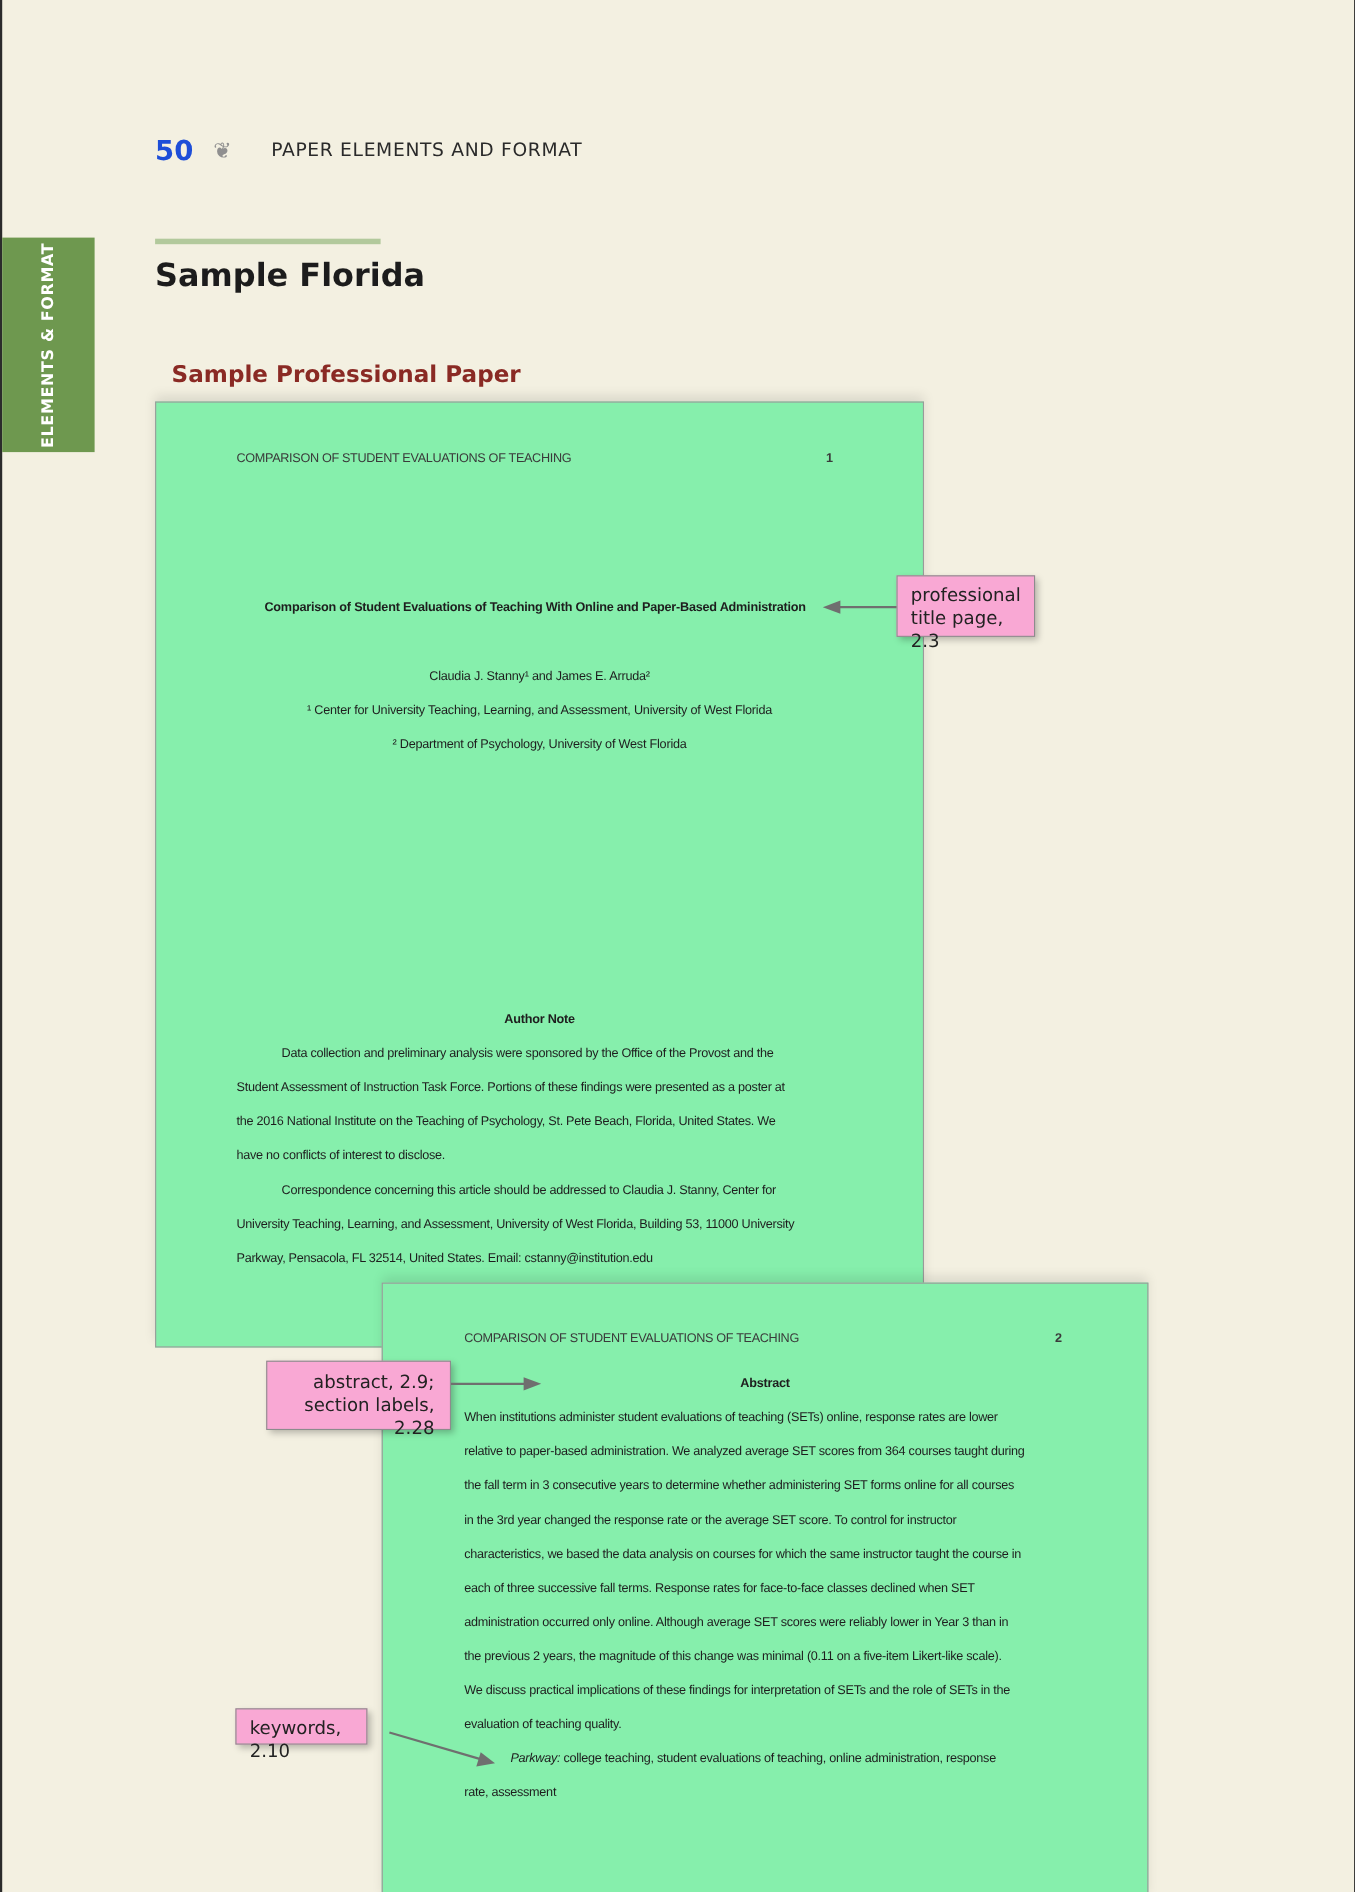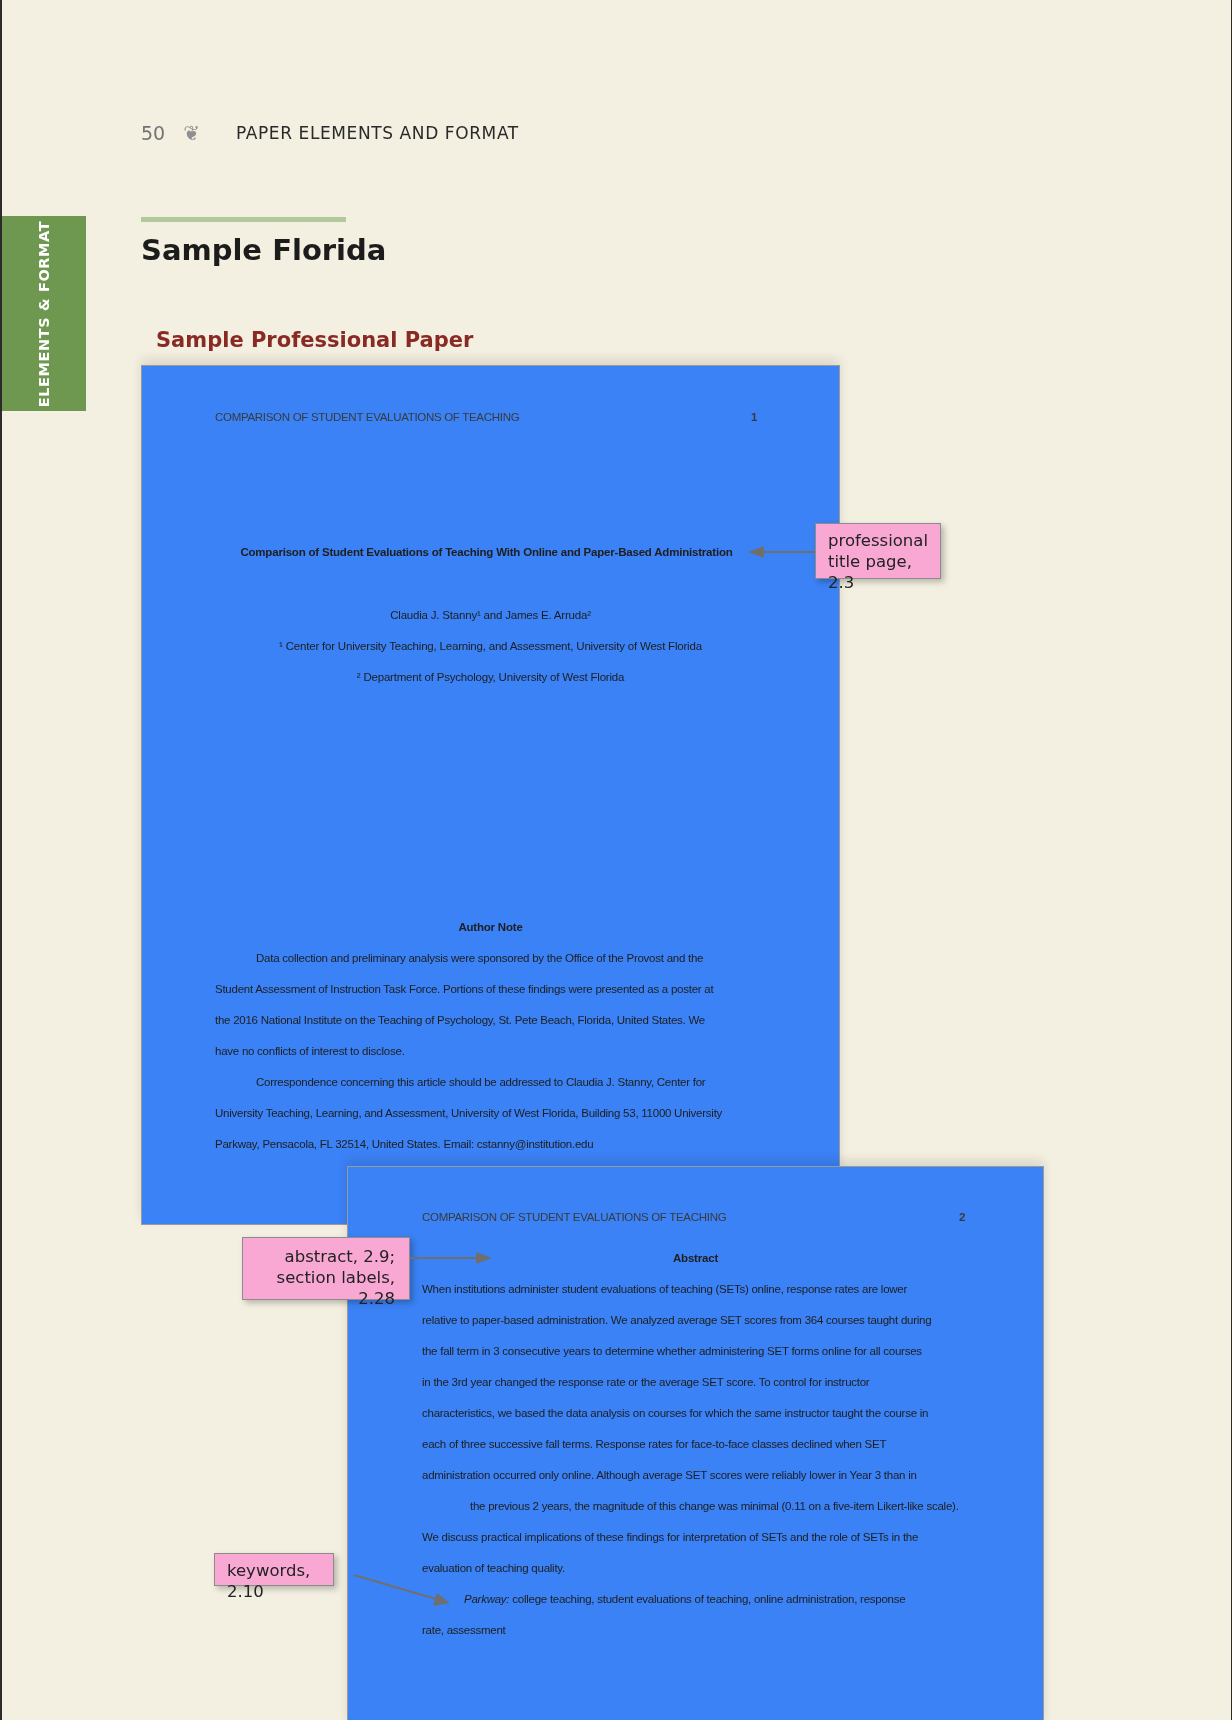--- a/index.html
+++ b/index.html
@@ -6,40 +6,40 @@
     body {
       width: 1232px; height: 1720px; overflow: hidden;
       background: #f3f0e1;
       position: relative;
       font-family: "DejaVu Sans", sans-serif;
     }
     .left-edge { position: absolute; left: 0; top: 0; width: 2px; height: 1720px; background: #2b2b2b; }
     .right-edge { position: absolute; right: 0; top: 0; width: 1px; height: 1720px; background: #2b2b2b; }
 
     .running-head { position: absolute; left: 141px; top: 122px; display: flex; align-items: center; }
-    .page-number { font-weight: normal; font-size: 19px; color: #737373; }
+    .page-number { font-weight: bold; font-size: 25px; color: #1d4ed8; }
     .ornament { margin-left: 18px; color: #8f8f8f; font-size: 20px; line-height: 1; }
     .running-title { margin-left: 36px; font-size: 17px; letter-spacing: 0.6px; color: #2a2a2a; }
 
     .side-tab {
       position: absolute; left: 2px; top: 216px; width: 84px; height: 195px;
       background: #6e984f;
       display: flex; align-items: center; justify-content: center;
     }
     .side-tab span {
       display: inline-block; transform: rotate(-90deg); white-space: nowrap;
       color: #ffffff; font-weight: bold; font-size: 14.5px; letter-spacing: 0.6px;
     }
 
     .rule { position: absolute; left: 141px; top: 217px; width: 205px; height: 5px; background: #b2c99c; }
     .heading-main { position: absolute; left: 141px; top: 233px; margin: 0; font-size: 29px; font-weight: bold; color: #1c1c1c; }
     .heading-sub { position: absolute; left: 141px; top: 313px; margin: 15px; font-size: 21px; font-weight: bold; color: #8a2a24; }
 
     .paper {
-      position: absolute; background: #3b82f6;
+      position: absolute; background: #86efac;
       border: 1.5px solid #9a9a9a;
       font-family: "Liberation Sans", sans-serif; color: #1e1e1e;
       box-shadow: 0 -6px 10px rgba(0,0,0,0.10);
     }
     .paper-1 { left: 141px; top: 365px; width: 697px; height: 858px; }
     .paper-2 { left: 347px; top: 1166px; width: 695px; height: 560px; }
 
     .p-header { position: absolute; font-size: 11.5px; letter-spacing: -0.3px; color: #3a3a3a; }
     .p-num { position: absolute; font-size: 11.5px; font-weight: bold; color: #3a3a3a; }
 
@@ -103,21 +103,21 @@
   <div class="p-num" style="left:611px; top:44px;">2</div>
 
   <div class="center-line bold" style="top:85px;">Abstract</div>
   <div class="body-line" style="left:74px; top:116px;">When institutions administer student evaluations of teaching (SETs) online, response rates are lower</div>
   <div class="body-line" style="left:74px; top:147px;">relative to paper-based administration. We analyzed average SET scores from 364 courses taught during</div>
   <div class="body-line" style="left:74px; top:178px;">the fall term in 3 consecutive years to determine whether administering SET forms online for all courses</div>
   <div class="body-line" style="left:74px; top:209px;">in the 3rd year changed the response rate or the average SET score. To control for instructor</div>
   <div class="body-line" style="left:74px; top:240px;">characteristics, we based the data analysis on courses for which the same instructor taught the course in</div>
   <div class="body-line" style="left:74px; top:271px;">each of three successive fall terms. Response rates for face-to-face classes declined when SET</div>
   <div class="body-line" style="left:74px; top:302px;">administration occurred only online. Although average SET scores were reliably lower in Year 3 than in</div>
-  <div class="body-line" style="left:74px; top:333px;margin-left:48px;">the previous 2 years, the magnitude of this change was minimal (0.11 on a five-item Likert-like scale).</div>
+  <div class="body-line" style="left:74px; top:333px;">the previous 2 years, the magnitude of this change was minimal (0.11 on a five-item Likert-like scale).</div>
   <div class="body-line" style="left:74px; top:364px;">We discuss practical implications of these findings for interpretation of SETs and the role of SETs in the</div>
   <div class="body-line" style="left:74px; top:395px;">evaluation of teaching quality.</div>
 
   <div class="body-line" style="left:116px; top:426px;">
     <em>Parkway:</em><span> college teaching, student evaluations of teaching, online administration, response</span>
   </div>
   <div class="body-line" style="left:74px; top:457px;">rate, assessment</div>
 </div>
 
 <div class="callout callout-title">

